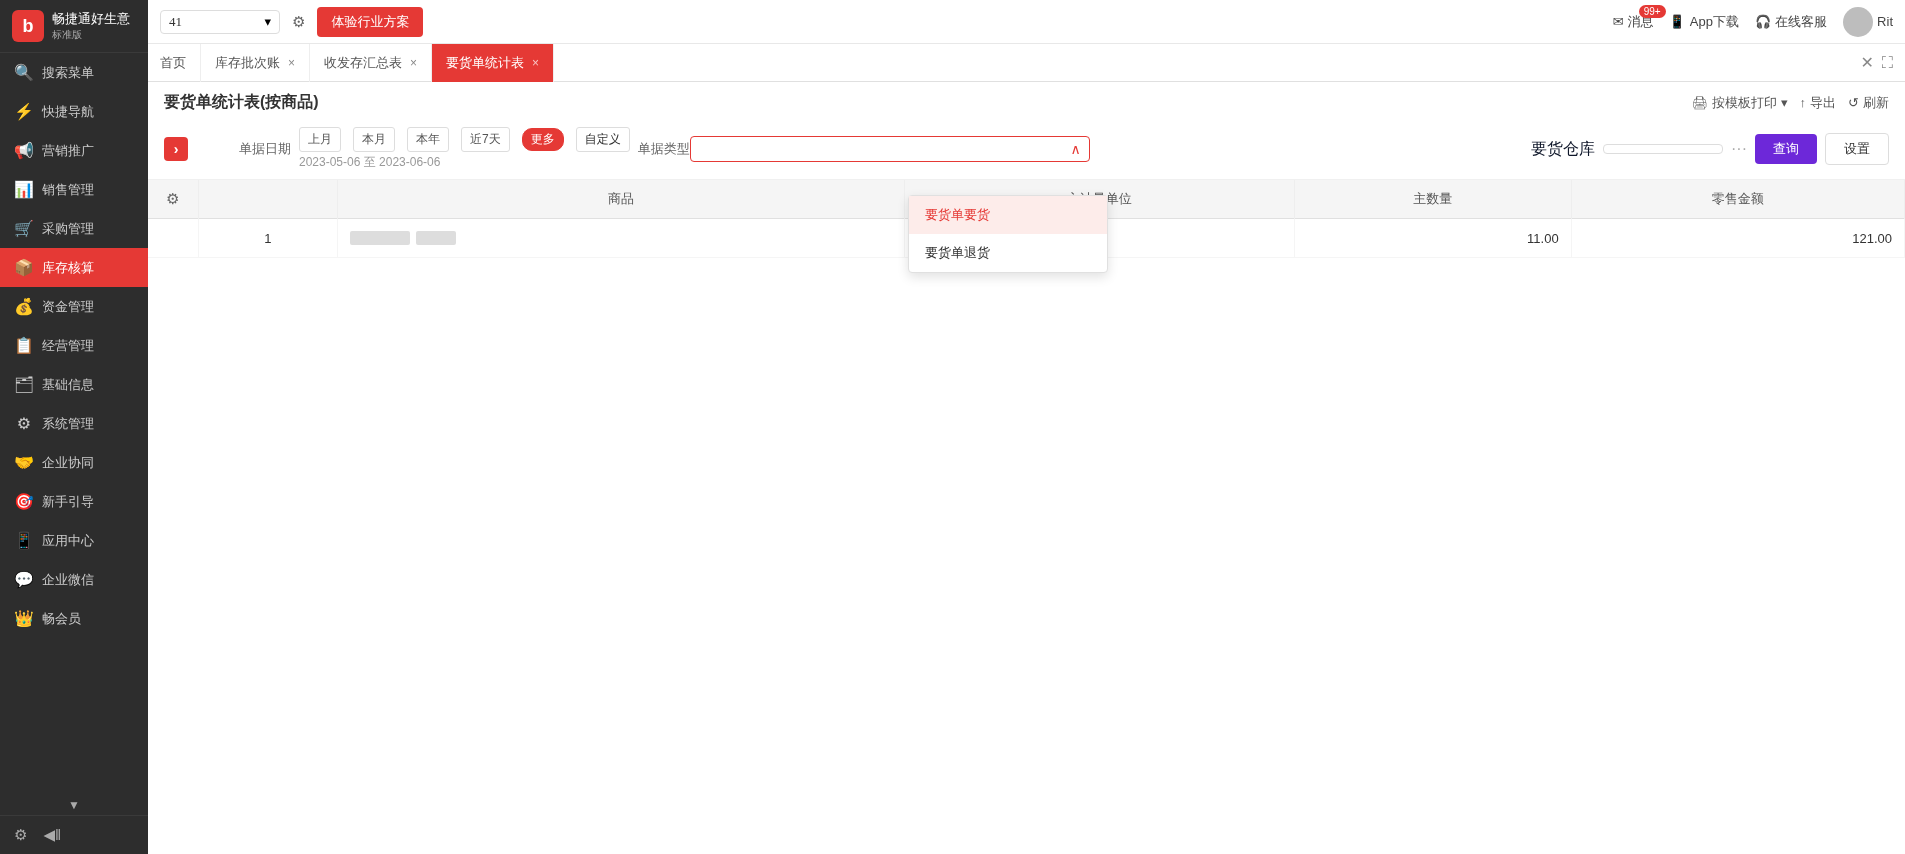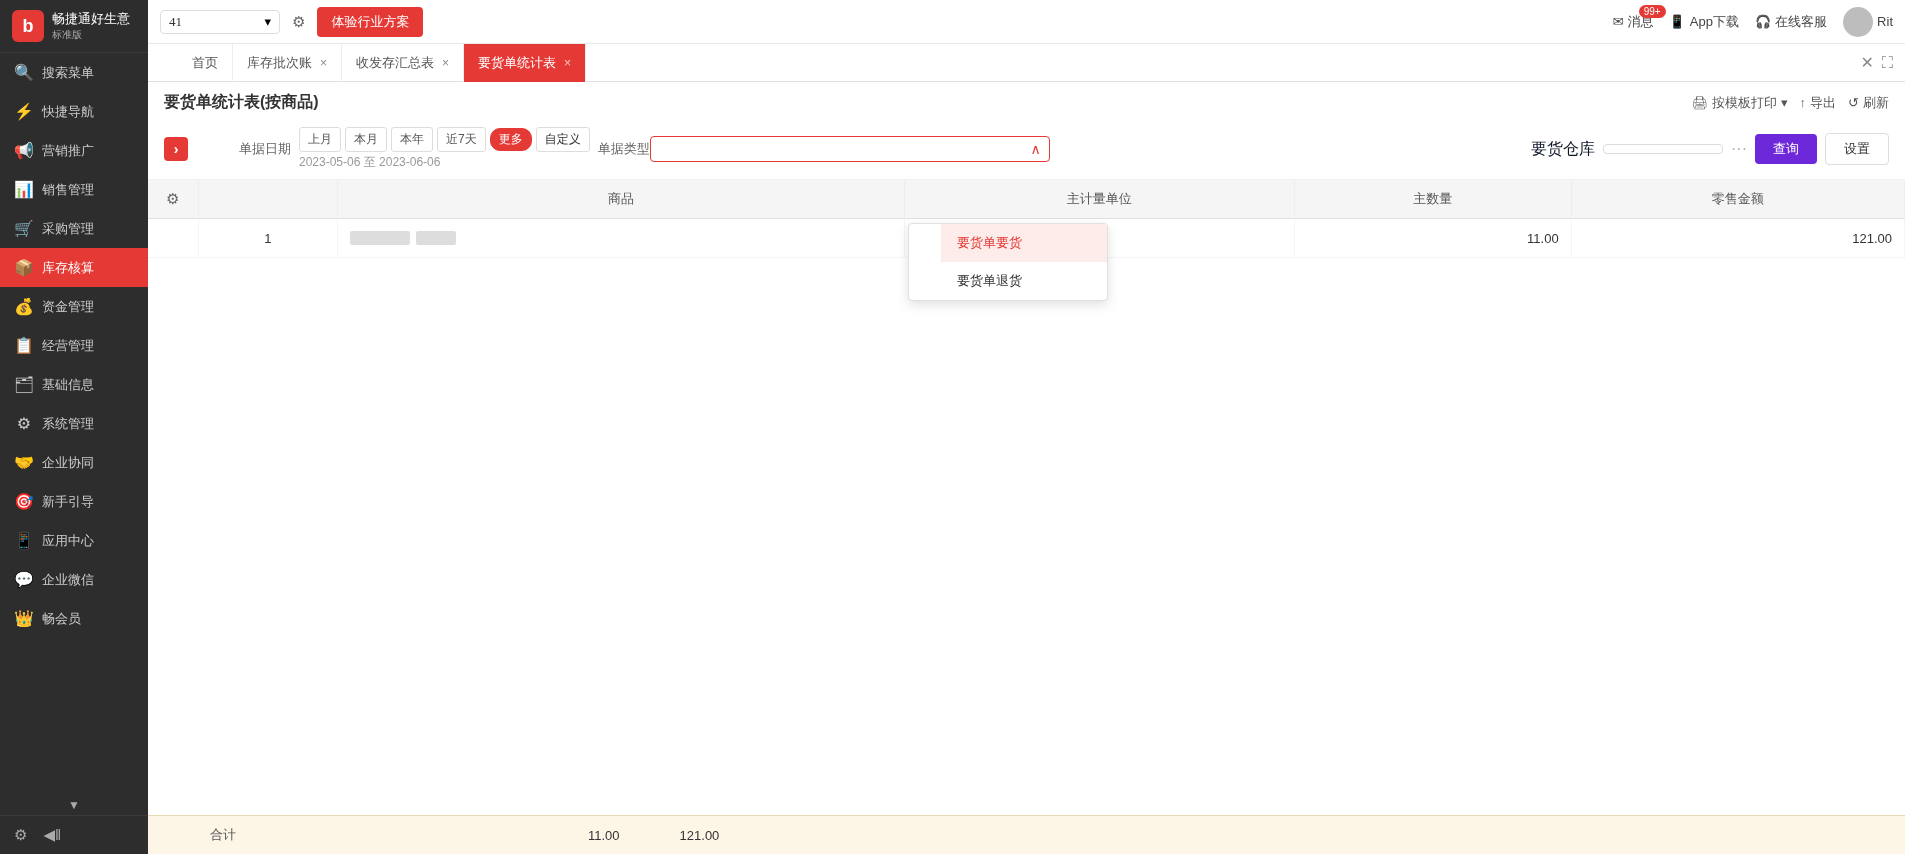--- a/index.html
+++ b/index.html
@@ -146,21 +146,21 @@
       color: #555;
       border-right: 1px solid #eee;
       gap: 4px;
       white-space: nowrap;
     }
     .tab-item.active {
       background: #e53935;
       color: #fff;
       border-radius: 0;
     }
-    .tab-item:first-child { padding-left: 0; border-right: 1px solid #eee; margin-left: 32px; }
+    .tab-item:first-child { padding-left: 0; border-right: 1px solid #eee; }
     .tab-close {
       font-size: 12px;
       margin-left: 4px;
       opacity: 0.7;
     }
     .tabbar-actions {
       margin-left: auto;
       display: flex;
       align-items: center;
       gap: 8px;
@@ -212,21 +212,21 @@
       cursor: pointer; font-size: 14px; font-weight: bold;
       flex-shrink: 0;
     }
     .filter-group {
       display: flex;
       align-items: center;
       gap: 8px;
       margin-left: 43px;
     }
     .filter-label { color: #666; font-size: 13px; white-space: nowrap; }
-    .date-btns { display: flex; align-items: center; gap: 4px; }
+    .date-btns { display: flex; align-items: center; gap: 12px; }
     .date-btn {
       padding: 3px 8px;
       border: 1px solid #ddd;
       border-radius: 3px;
       background: #fff;
       color: #555;
       font-size: 12px;
       cursor: pointer;
     }
     .date-btn.more {
@@ -297,23 +297,22 @@
 
     
     .dropdown-overlay {
       position: absolute;
       background: #fff;
       border: 1px solid #e0e0e0;
       border-radius: 4px;
       box-shadow: 0 4px 12px rgba(0,0,0,0.12);
       z-index: 100;
       min-width: 200px;
-      top: 104px;
+      top: 76px;
       left: 760px;
-      padding-left: 32px;
     }
     .dropdown-item {
       padding: 10px 16px;
       cursor: pointer;
       font-size: 13px;
       color: #333;
     }
     .dropdown-item.selected { background: #fdecea; color: #e53935; }
 
     
@@ -593,22 +592,14 @@
         </div>
       </td>
       <td>块</td>
       <td class="num">11.00</td>
       <td class="num">121.00</td>
     </tr>
           </tbody>
       </table>
     </div>
 
-    <div class="table-footer">
-      <span class="table-footer-label">合计</span>
-      <div class="footer-col">
-        <span style="min-width:260px;"></span>
-        <span class="table-footer-value">11.00</span>
-        <span class="table-footer-value">121.00</span>
-      </div>
-    </div>
   </div>
 </div>
 
 </body></html>

